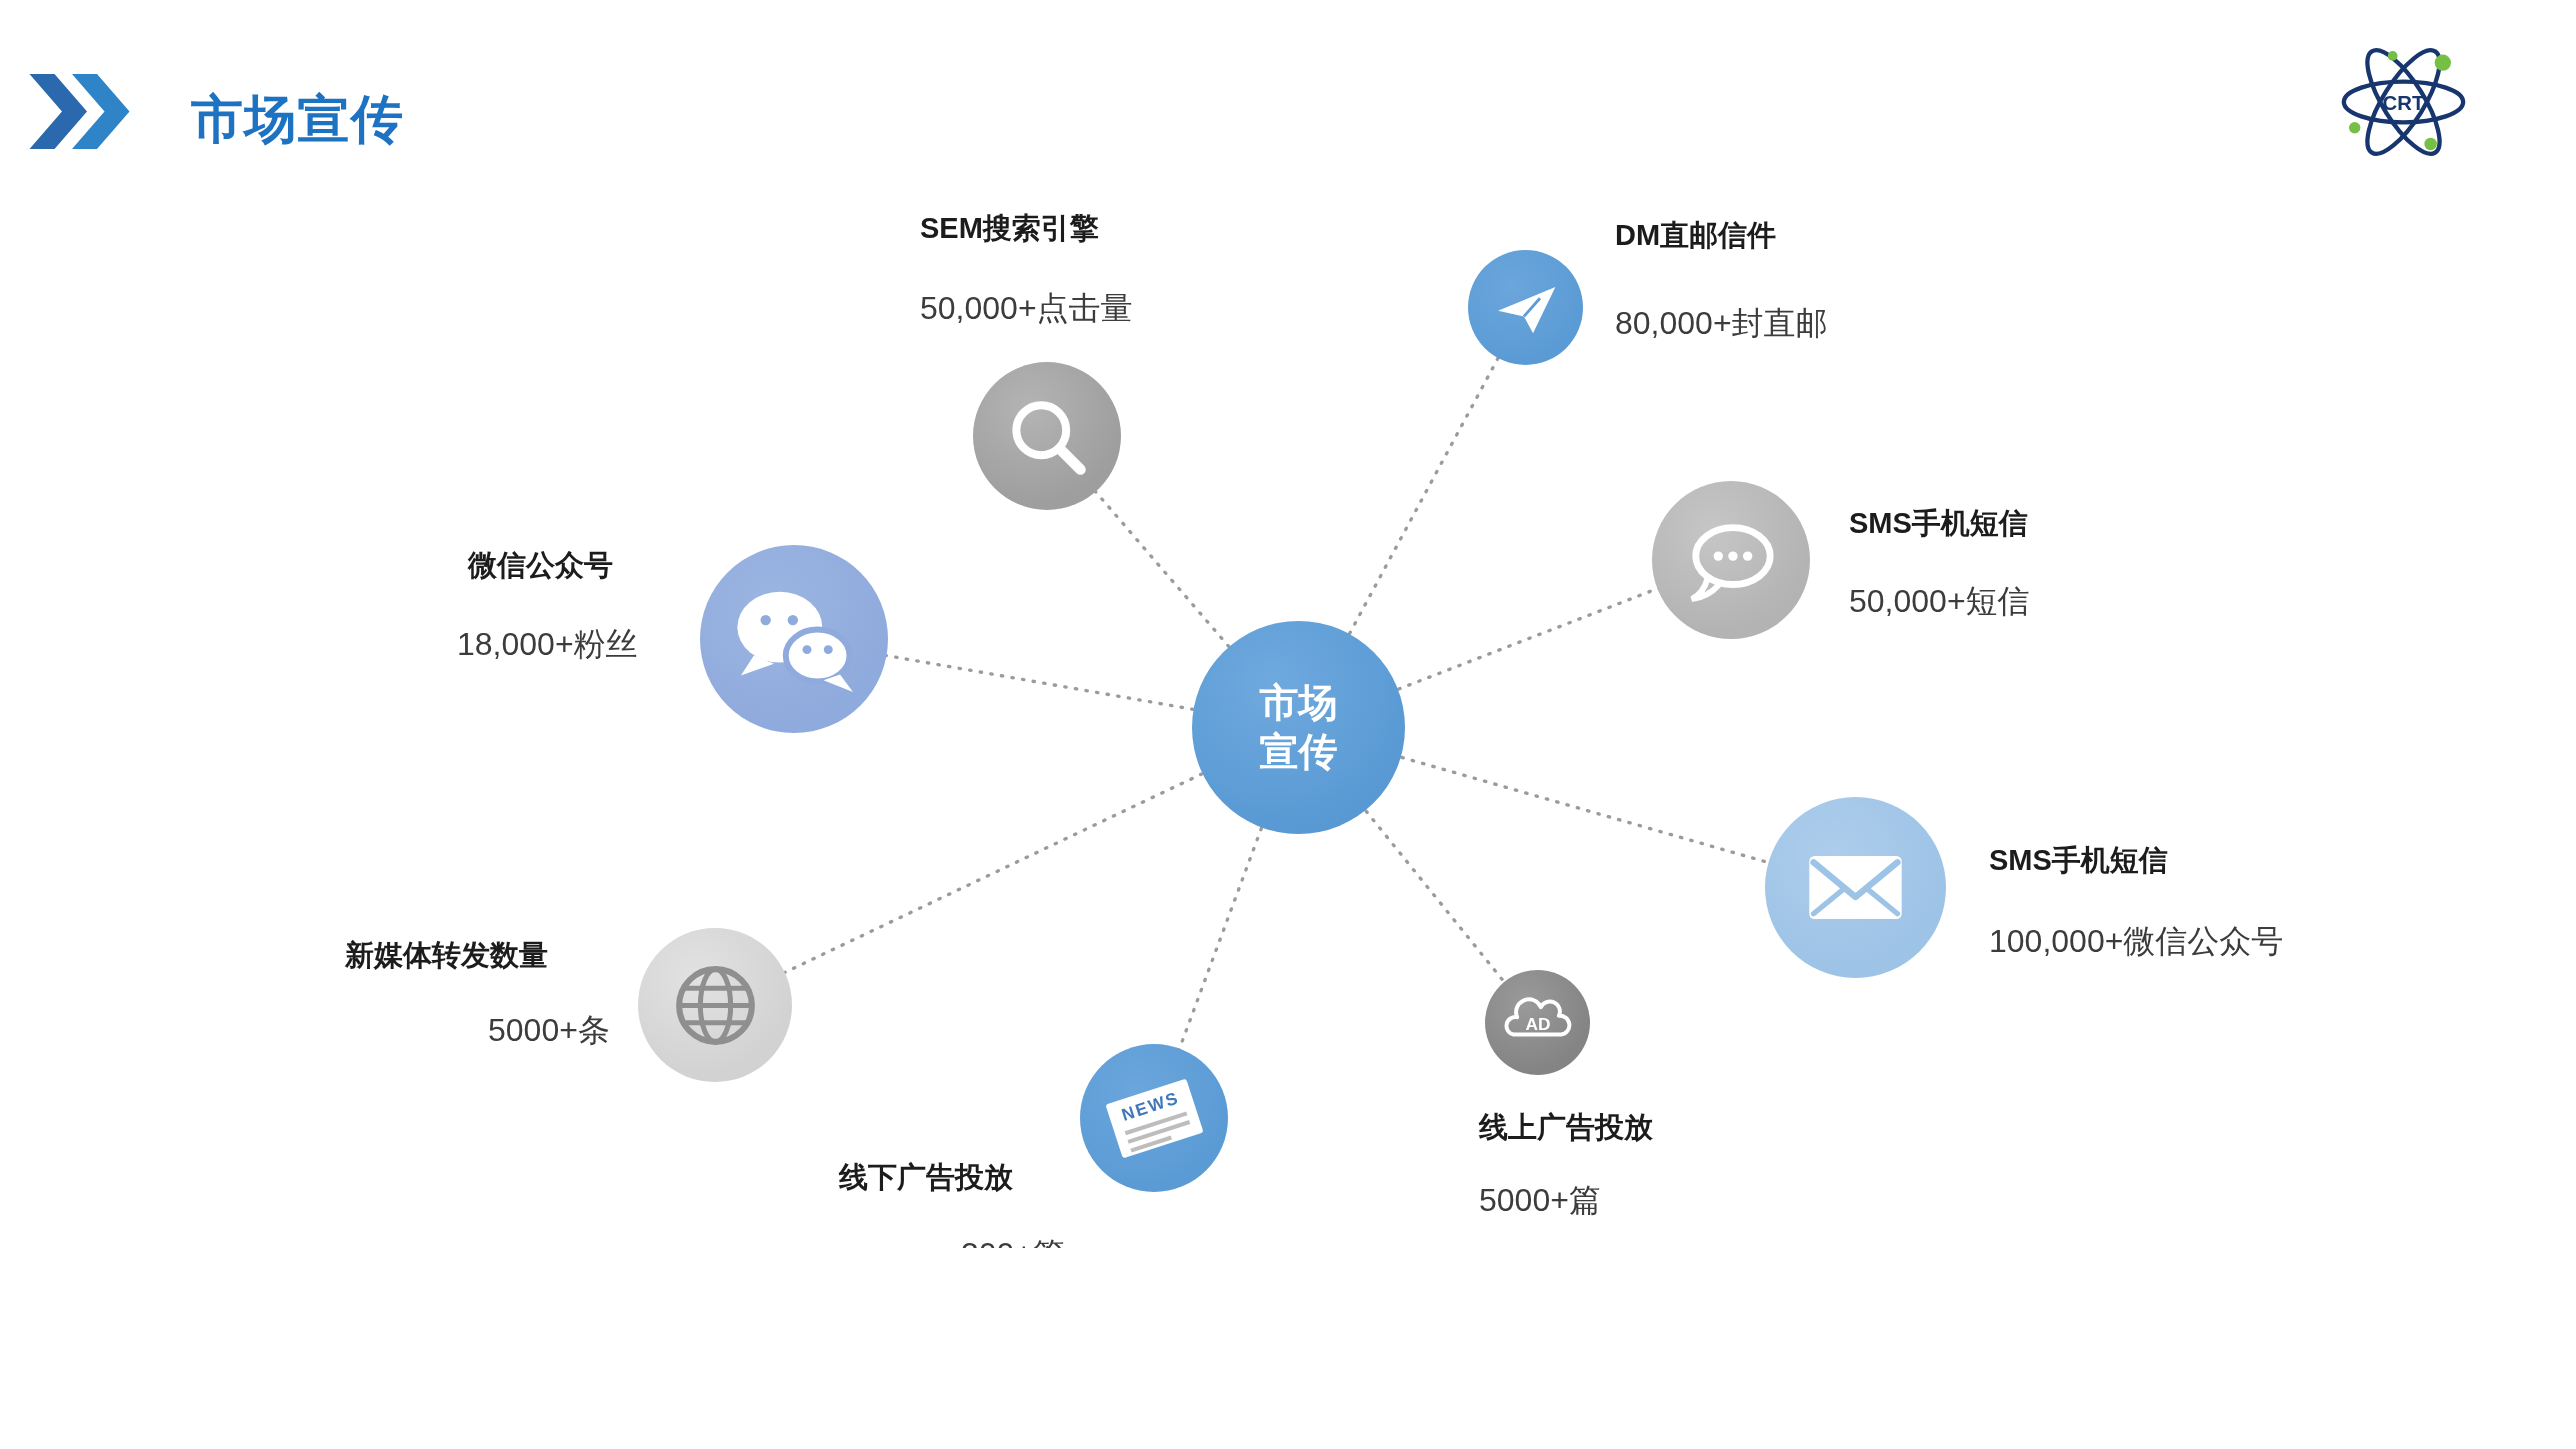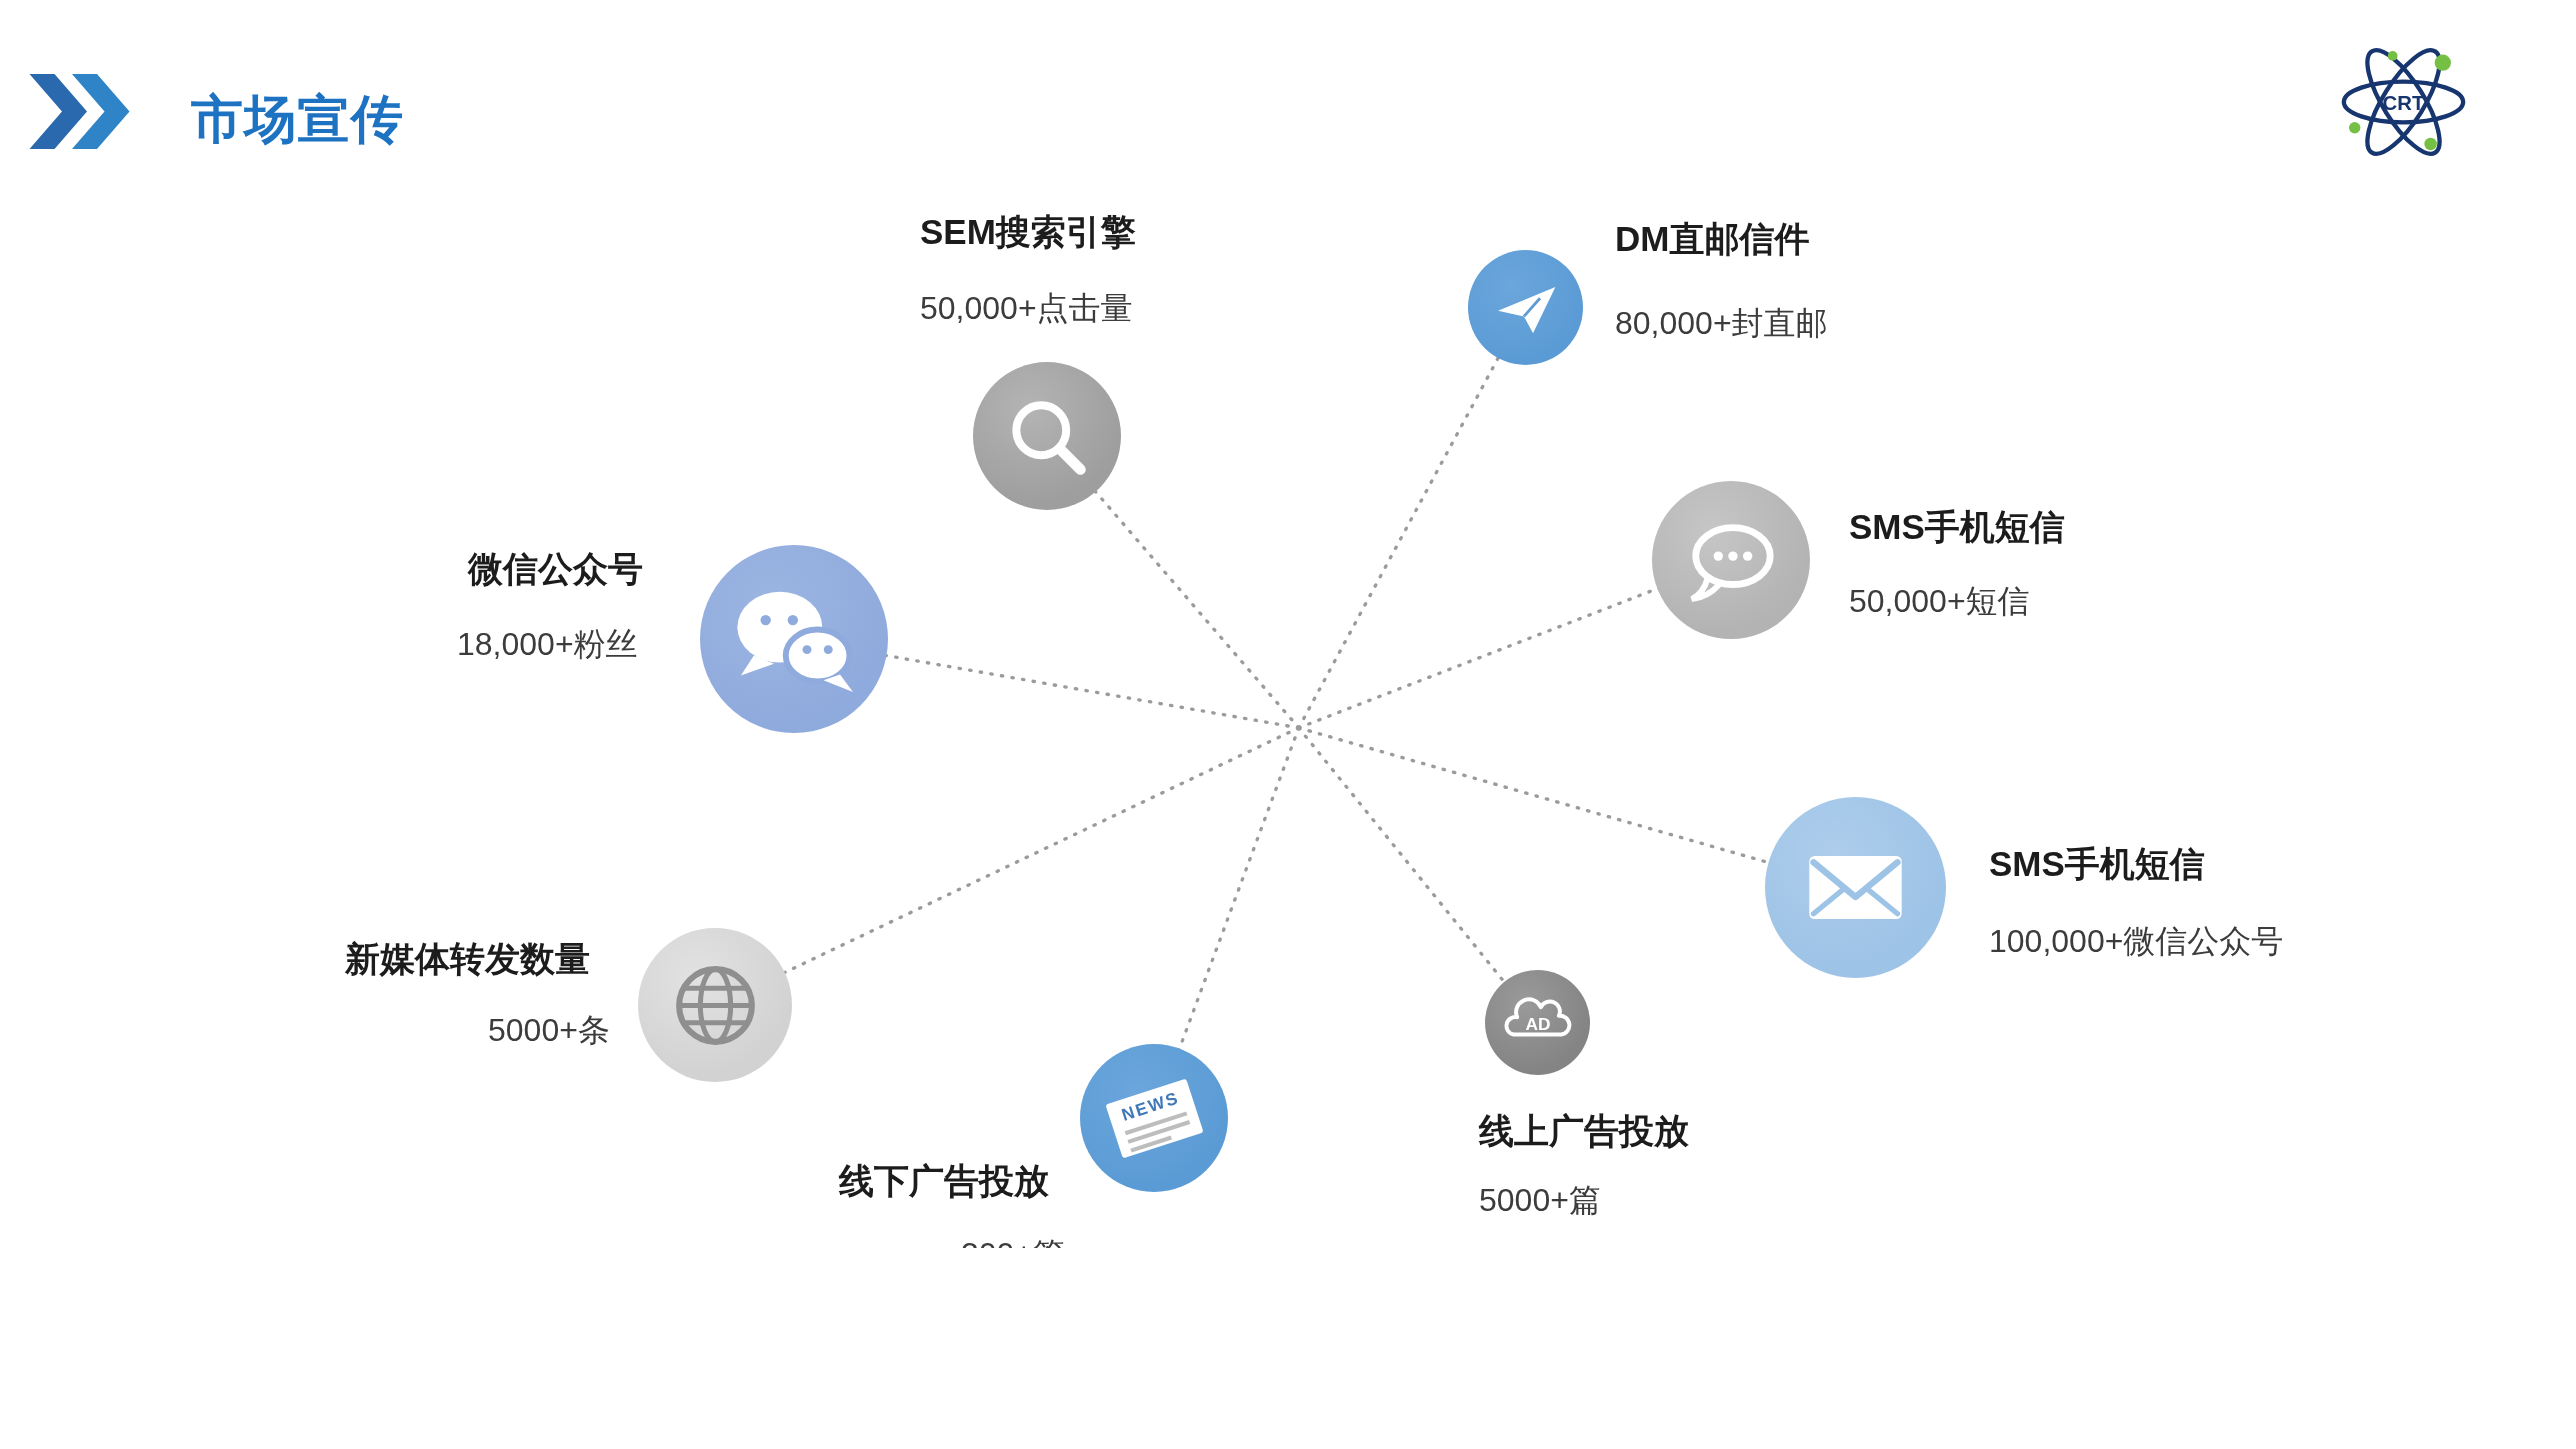--- a/index.html
+++ b/index.html
@@ -34,21 +34,21 @@
   .n-sem    {left:973px;top:362px;width:148px;height:148px;background:radial-gradient(circle at 38% 32%,#b4b4b4,#9e9e9e 70%);}
   .n-dm     {left:1468px;top:250px;width:115px;height:115px;background:radial-gradient(circle at 38% 32%,#6ba6dc,#5b9bd5 70%);}
   .n-sms    {left:1652px;top:481px;width:158px;height:158px;background:radial-gradient(circle at 38% 32%,#c6c6c6,#b3b3b3 70%);}
   .n-edm    {left:1765px;top:797px;width:181px;height:181px;background:radial-gradient(circle at 38% 32%,#aecdec,#9dc3e6 70%);}
   .n-cloud  {left:1485px;top:970px;width:105px;height:105px;background:radial-gradient(circle at 38% 32%,#9a9a9a,#848484 70%);}
   .n-news   {left:1080px;top:1044px;width:148px;height:148px;background:radial-gradient(circle at 38% 32%,#6ba6dc,#5b9bd5 70%);}
   .n-globe  {left:638px; top:928px;width:154px;height:154px;background:radial-gradient(circle at 38% 32%,#e2e2e2,#d2d2d2 70%);}
   .n-wechat {left:700px;top:545px;width:188px;height:188px;background:radial-gradient(circle at 38% 32%,#9cb5e2,#8faadc 70%);}
 
   
-  .node-label{position:absolute;z-index:3;font-size:35px;font-weight:700;color:#1c1c1c;white-space:nowrap;}
+  .node-label{position:absolute;z-index:3;font-size:29px;font-weight:700;color:#1c1c1c;white-space:nowrap;}
   .node-value{position:absolute;z-index:3;font-size:32px;font-weight:400;color:#3c3c3c;white-space:nowrap;}
 
   .lbl-sem   {left:920px;top:209px;}  .val-sem   {left:920px;top:287px;}
   .lbl-dm    {left:1615px;top:216px;}  .val-dm    {left:1615px;top:302px;}
   .lbl-sms   {left:1849px;top:504px;}  .val-sms   {left:1849px;top:580px;}
   .lbl-edm   {left:1989px;top:841px;} .val-edm   {left:1989px;top:920px;}
   .lbl-cloud {left:1479px;top:1108px;text-align:center;} .val-cloud {left:1479px;top:1179px;}
   .lbl-news  {left:839px;top:1158px;} .val-news  {left:961px;top:1233px;}
   .lbl-globe {left:345px; top:936px;} .val-globe {left:488px; top:1009px;}
   .lbl-wechat{left:468px; top:546px;}  .val-wechat{left:457px; top:623px;}
@@ -79,20 +79,24 @@
     <line class="spoke" x1="1936" y1="1085" x2="1561" y2="649"></line>
     <line class="spoke" x1="1936" y1="1085" x2="2274" y2="458"></line>
     <line class="spoke" x1="1936" y1="1085" x2="2580" y2="835"></line>
     <line class="spoke" x1="1936" y1="1085" x2="2766" y2="1323"></line>
     <line class="spoke" x1="1936" y1="1085" x2="2291" y2="1524"></line>
     <line class="spoke" x1="1936" y1="1085" x2="1720" y2="1666"></line>
     <line class="spoke" x1="1936" y1="1085" x2="1066" y2="1499"></line>
     <line class="spoke" x1="1936" y1="1085" x2="1183" y2="953"></line>
   </svg>
 
+  <div class="hub">
+    <div>市场</div>
+    <div>宣传</div>
+  </div>
 
   <div class="node n-sem">
     <svg width="89" height="89" viewBox="-50 -50 100 100">
       <circle cx="-7" cy="-7" r="28" fill="none" stroke="#ffffff" stroke-width="9"></circle>
       <line x1="14" y1="14" x2="37" y2="37" stroke="#ffffff" stroke-width="12" stroke-linecap="round"></line>
     </svg>
   </div>
   <div class="node-label lbl-sem">SEM搜索引擎</div>
   <div class="node-value val-sem">50,000+点击量</div>
 

